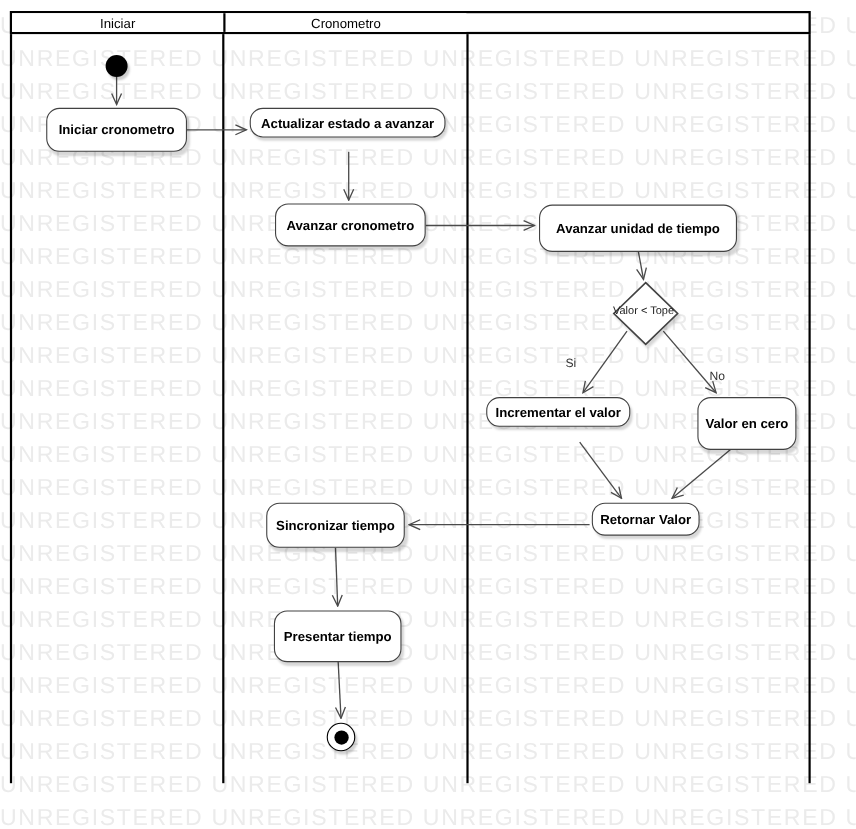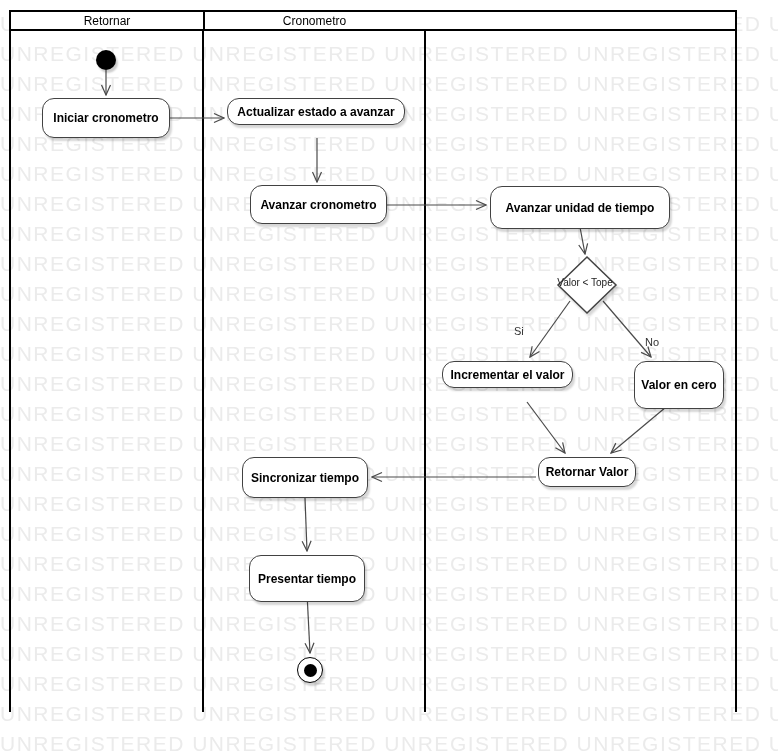--- a/index.html
+++ b/index.html
@@ -160,21 +160,21 @@
       <div class="wm-row" style="top: 703px; color: rgb(235, 235, 235);">UNREGISTERED UNREGISTERED UNREGISTERED UNREGISTERED UNREGISTERED </div>
       <div class="wm-row" style="top: 733px; color: rgb(235, 235, 235);">UNREGISTERED UNREGISTERED UNREGISTERED UNREGISTERED UNREGISTERED </div>
     </div>
 
   <div class="lane-line" style="left:9px"></div>
   <div class="lane-line" style="left:202px"></div>
   <div class="lane-line" style="left:424px"></div>
   <div class="lane-line" style="left:735px"></div>
 
   <div class="lane-header-row">
-    <div class="lane-header-cell cell-1">Retornar</div>
+    <div class="lane-header-cell cell-1">Iniciar</div>
     <div class="lane-header-cell cell-2">Cronometro</div>
   </div>
 
   <svg class="edges-svg" width="778" height="754" viewBox="0 0 778 754">
     <defs>
       <marker id="arrow" markerUnits="userSpaceOnUse" markerWidth="14" markerHeight="12" viewBox="0 0 14 12" refX="13" refY="6" orient="auto">
         <path d="M3,1.5 L13,6 L3,10.5" fill="none" stroke="#4a4a4a" stroke-width="1.2"></path>
       </marker>
       <filter id="shadow" x="-20%" y="-20%" width="150%" height="150%">
         <feDropShadow dx="2" dy="3" stdDeviation="1" flood-color="#000" flood-opacity="0.16"></feDropShadow>

